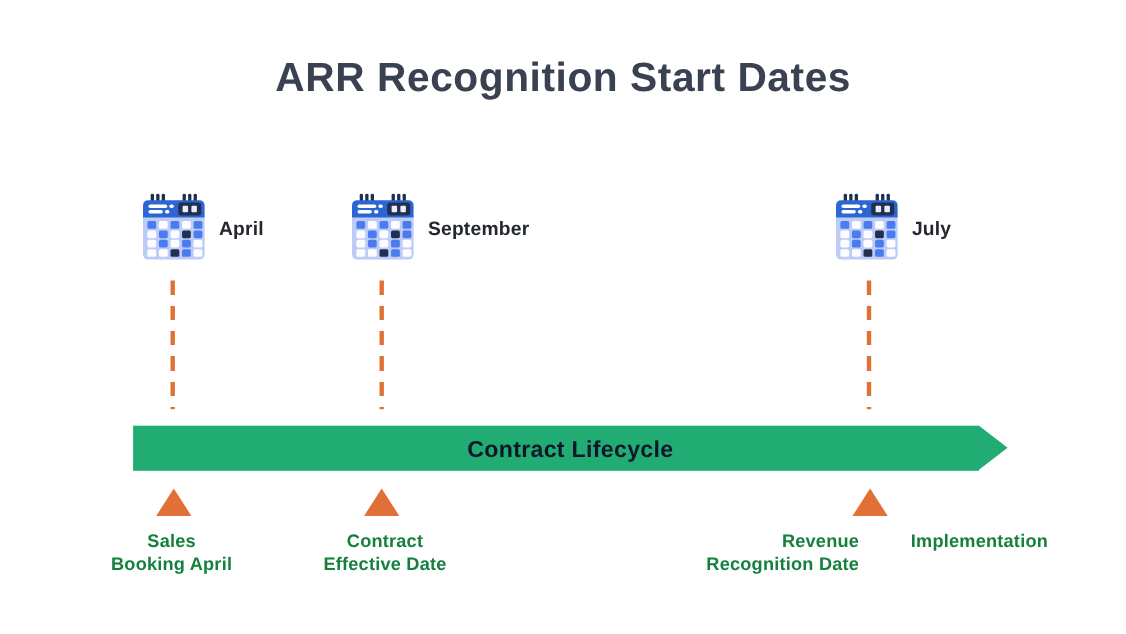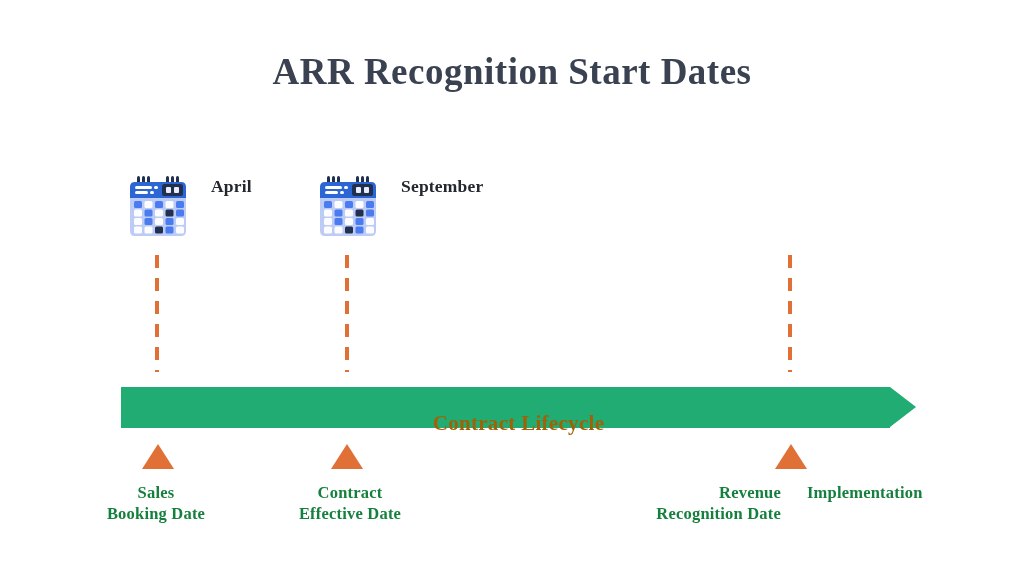--- a/index.html
+++ b/index.html
@@ -3,38 +3,38 @@
 <meta charset="utf-8">
 <style>
   * { margin: 0; padding: 0; box-sizing: border-box; }
   html, body { background: #ffffff; }
   .canvas {
     position: relative;
     width: 1024px;
     height: 576px;
     background: #ffffff;
     overflow: hidden;
-    font-family: Liberation Serif, serif;
+    font-family: Liberation Sans, sans-serif;
   }
   .page-title {
     position: absolute;
     left: 0; top: 50px;
     width: 100%;
     text-align: center;
     font-size: 37px;
     font-weight: 800;
     letter-spacing: 0.5px;
     color: #3A4252;
   }
   .month-group {
     position: absolute;
     top: 176px;
     display: flex;
-    align-items: flex-start;
-    gap: 23px;
+    align-items: center;
+    gap: 11px;
   }
   .month-group.april { left: 128px; }
   .month-group.may   { left: 318px; }
   .month-group.july  { left: 758px; }
   .month-label {
     font-size: 17.5px;
     font-weight: 800;
     color: #23272F;
     letter-spacing: 0.2px;
   }
@@ -62,26 +62,26 @@
   .arrow-tip {
     position: absolute;
     left: 890px; top: 387px;
     width: 0; height: 0;
     border-top: 20.5px solid transparent;
     border-bottom: 20.5px solid transparent;
     border-left: 26px solid #20AC72;
   }
   .arrow-label {
     position: absolute;
-    left: 121px; top: 403px;
+    left: 121px; top: 388px;
     width: 795px; height: 41px;
     display: flex;
     align-items: center;
     justify-content: center;
-    color: #a16207;
+    color: #0f172a;
     font-size: 21px;
     font-weight: 800;
     letter-spacing: 0.3px;
   }
   .milestone-marker {
     position: absolute;
     top: 444px;
     width: 0; height: 0;
     border-left: 16px solid transparent;
     border-right: 16px solid transparent;
@@ -98,21 +98,21 @@
     line-height: 21px;
     color: #15803d;
     letter-spacing: 0.2px;
     white-space: nowrap;
   }
   .milestone-label span { display: block; }
   .milestone-label.center { transform: translateX(-50%); text-align: center; }
   .milestone-label.l1 { left: 156px; }
   .milestone-label.l2 { left: 350px; }
   .milestone-label.l3 { right: 243px; text-align: right; }
-  .milestone-label.l4 { left: 807px; text-align: center; }
+  .milestone-label.l4 { left: 828px; text-align: center; }
   .defs-holder { position: absolute; width: 0; height: 0; overflow: hidden; }
 </style>
 </head>
 <body>
 
 <svg class="defs-holder" aria-hidden="true">
   <defs>
     <g id="calendar-glyph">
 
       <g fill="#22304F">
@@ -176,36 +176,42 @@
     <span class="month-label">April</span>
   </div>
 
   <div class="month-group may">
     <svg class="cal-svg" viewBox="0 0 60 64">
         <use href="#calendar-glyph"></use>
       </svg>
     <span class="month-label">September</span>
   </div>
 
+  <div class="month-group july">
+    <svg class="cal-svg" viewBox="0 0 60 64">
+        <use href="#calendar-glyph"></use>
+      </svg>
+    <span class="month-label">July</span>
+  </div>
 
   <div class="dash-line d1"></div>
   <div class="dash-line d2"></div>
   <div class="dash-line d3"></div>
 
   <div class="arrow-body"></div>
   <div class="arrow-tip"></div>
   <div class="arrow-label">Contract Lifecycle</div>
 
   <div class="milestone-marker m1"></div>
   <div class="milestone-marker m2"></div>
   <div class="milestone-marker m3"></div>
 
   <div class="milestone-label center l1">
     <span>Sales</span>
-    <span>Booking Date</span>
+    <span>Booking April</span>
   </div>
 
   <div class="milestone-label l3">
     <span>Revenue</span>
     <span>Recognition Date</span>
   </div>
 
   <div class="milestone-label center l2">
     <span>Contract</span>
     <span>Effective Date</span>

